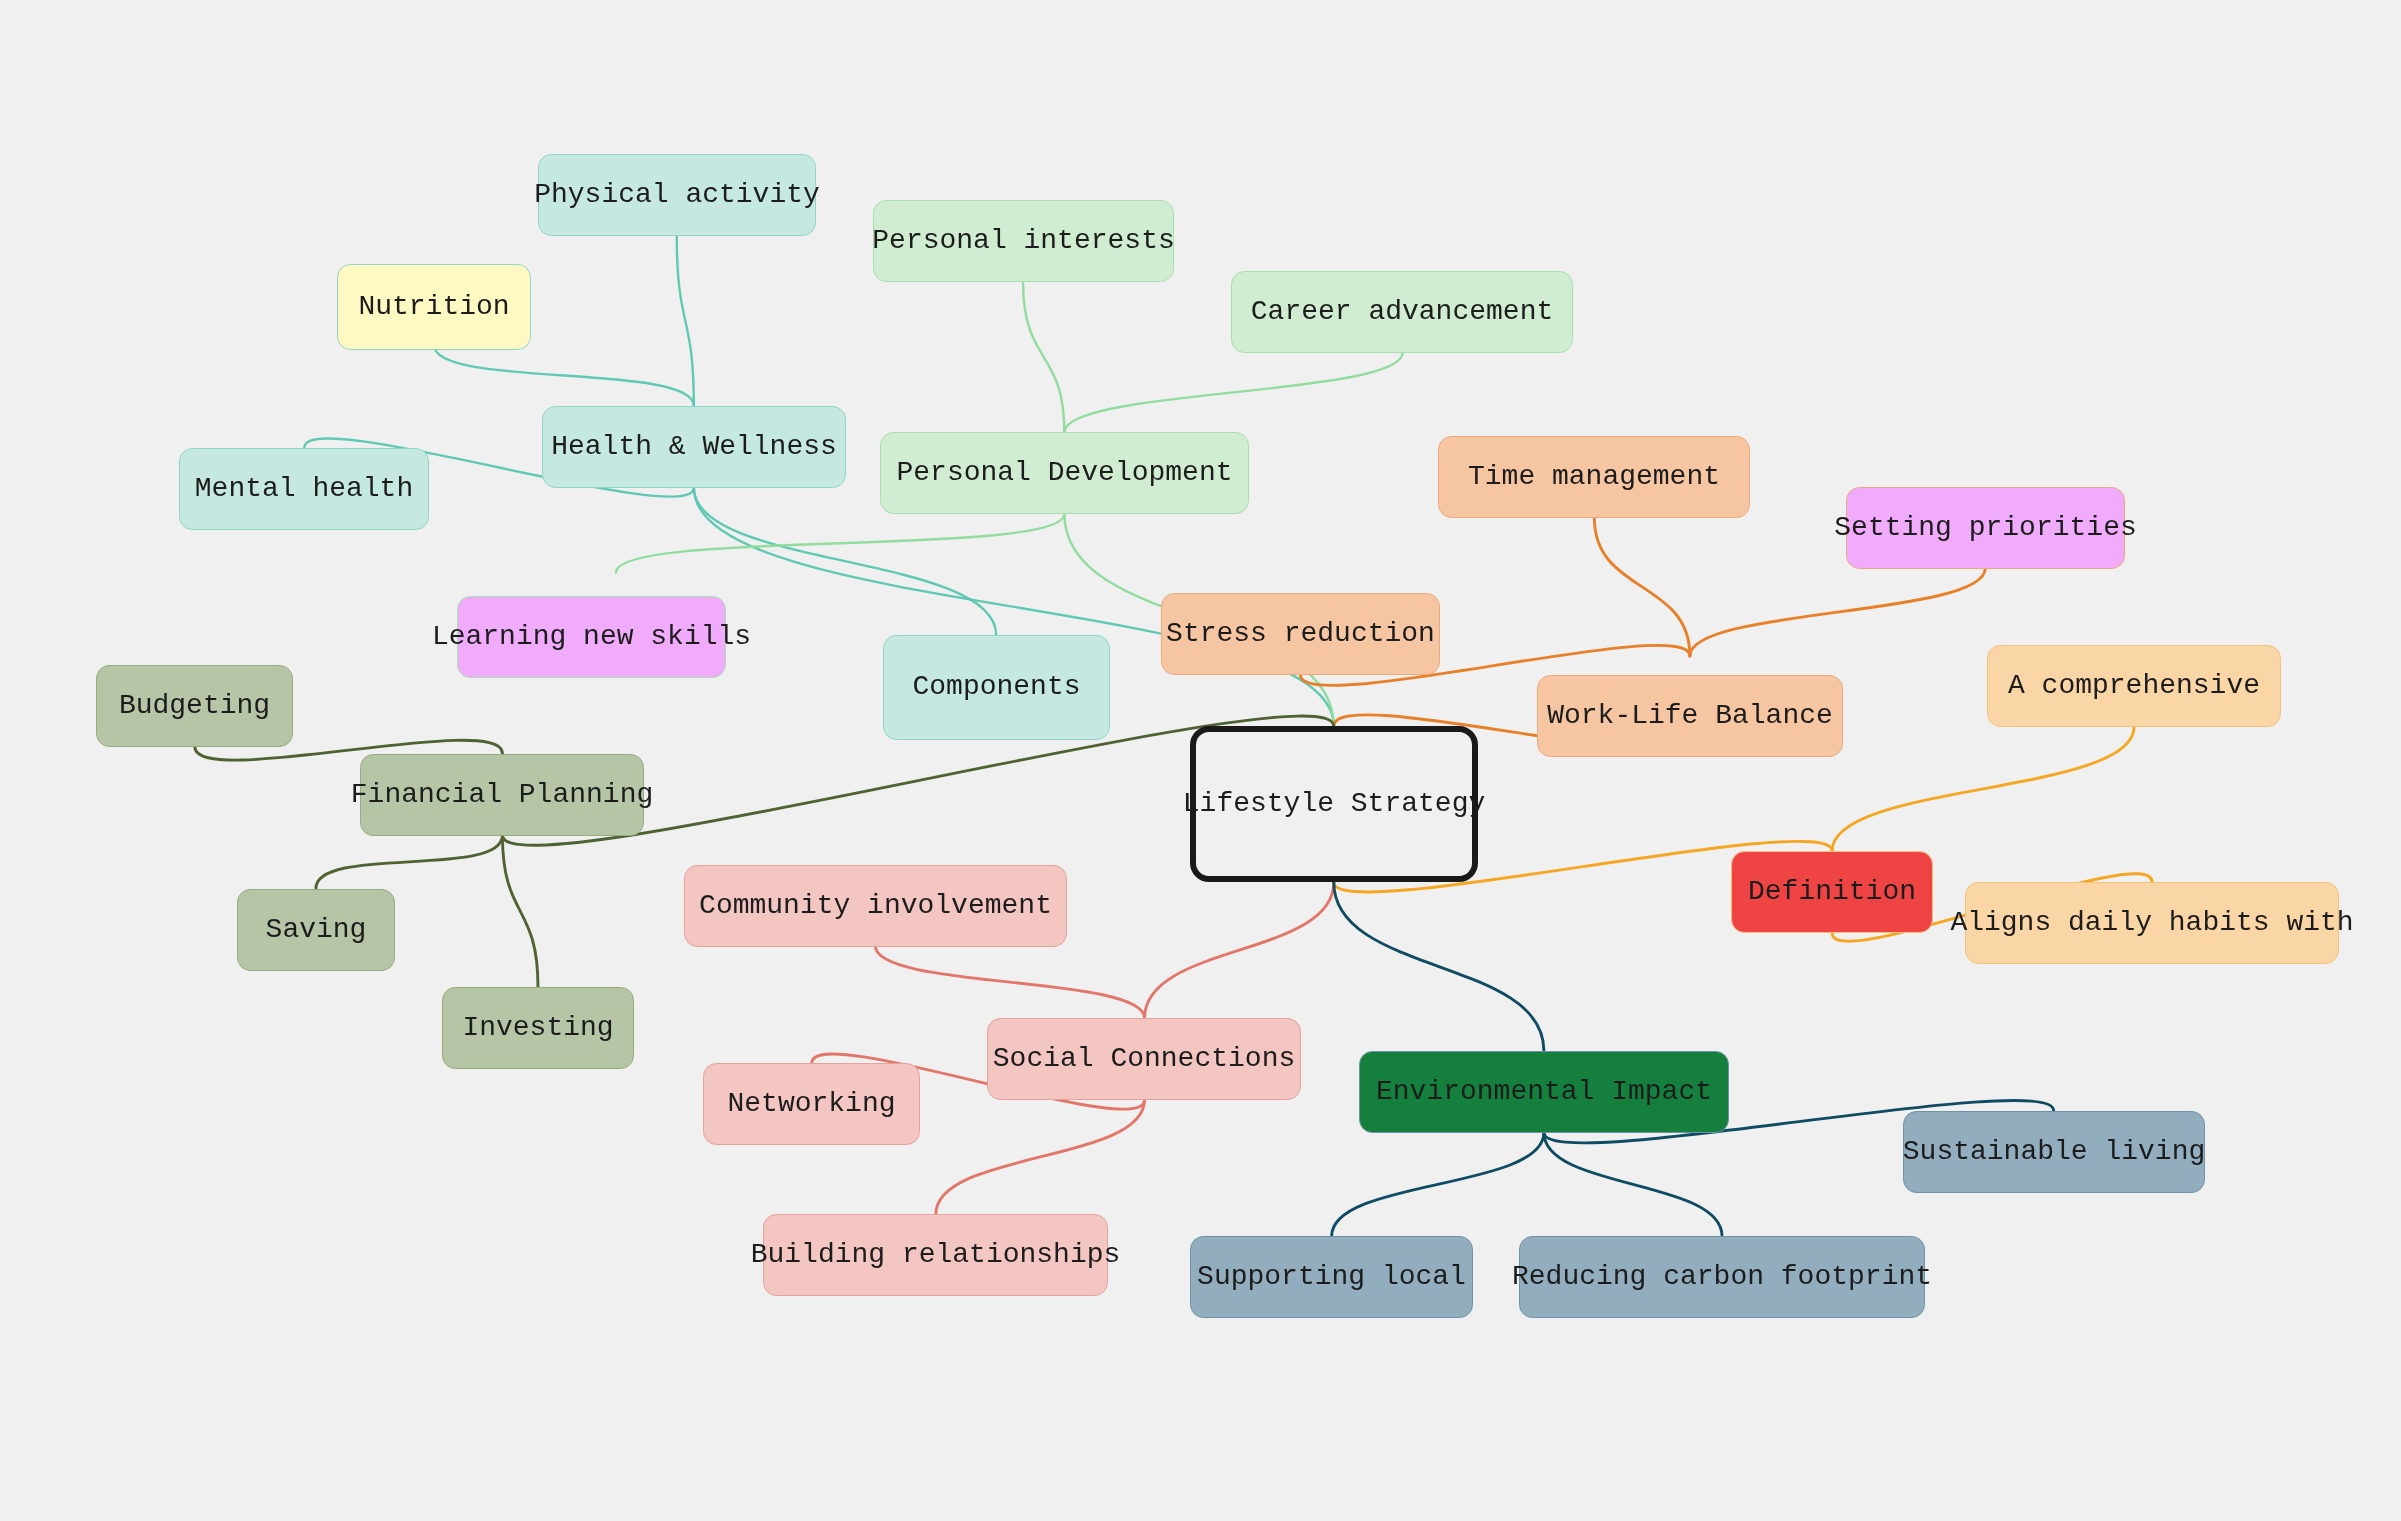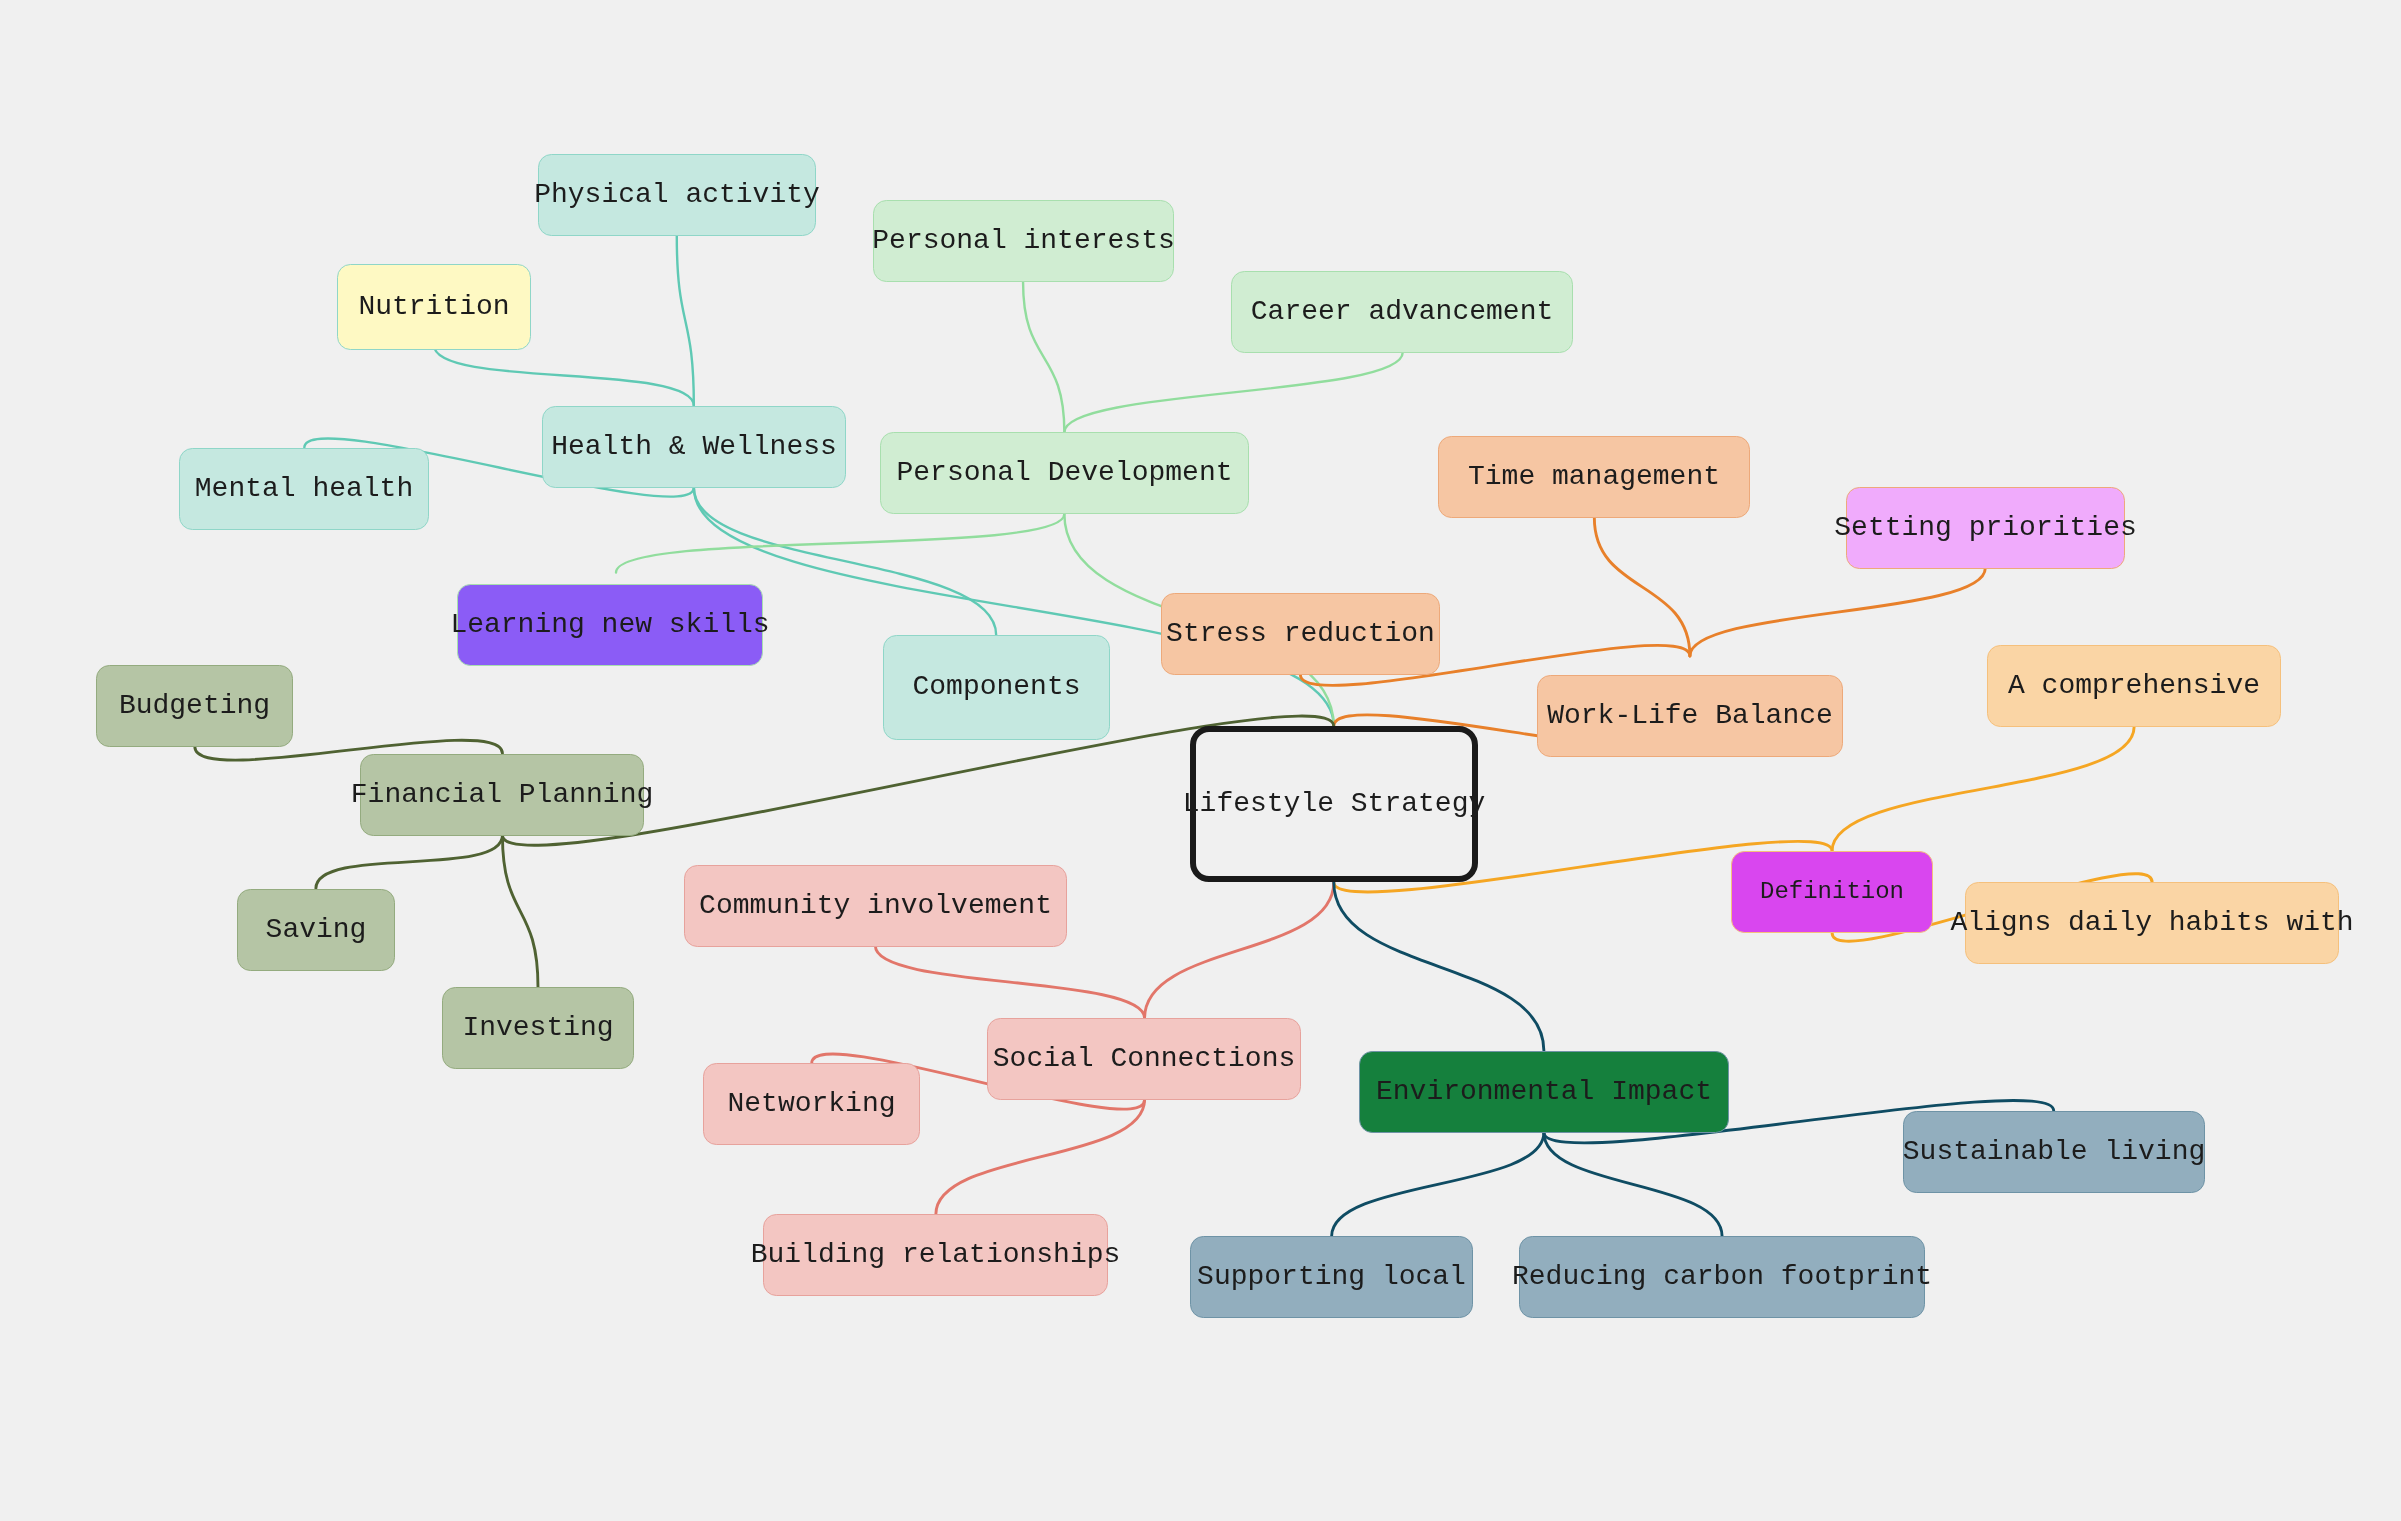--- a/index.html
+++ b/index.html
@@ -101,36 +101,36 @@
       </div>
       <div class="node" style="left: 880px; top: 432px; width: 369px; height: 82px; font-size: 28px; background: rgb(208, 237, 210); border-color: rgb(168, 223, 174);">
         <span>Personal Development</span>
       </div>
       <div class="node" style="left: 873px; top: 200px; width: 301px; height: 82px; font-size: 28px; background: rgb(208, 237, 210); border-color: rgb(168, 223, 174);">
         <span>Personal interests</span>
       </div>
       <div class="node" style="left: 1231px; top: 271px; width: 342px; height: 82px; font-size: 28px; background: rgb(208, 237, 210); border-color: rgb(168, 223, 174);">
         <span>Career advancement</span>
       </div>
-      <div class="node" style="left: 457px; top: 584px; width: 306px; height: 82px; font-size: 28px; background: #8b5cf6; border-color: rgb(168, 223, 174);">
+      <div class="node" style="left: 457px; top: 596px; width: 269px; height: 82px; font-size: 28px; background: #f0abfc; border-color: rgb(168, 223, 174);">
         <span>Learning new skills</span>
       </div>
       <div class="node" style="left: 1537px; top: 675px; width: 306px; height: 82px; font-size: 28px; background: rgb(246, 198, 163); border-color: rgb(237, 169, 122);">
         <span>Work-Life Balance</span>
       </div>
       <div class="node" style="left: 1438px; top: 436px; width: 312px; height: 82px; font-size: 28px; background: rgb(246, 198, 163); border-color: rgb(237, 169, 122);">
         <span>Time management</span>
       </div>
       <div class="node" style="left: 1846px; top: 487px; width: 279px; height: 82px; font-size: 28px; background: #f0abfc; border-color: rgb(237, 169, 122);">
         <span>Setting priorities</span>
       </div>
       <div class="node" style="left: 1161px; top: 593px; width: 279px; height: 82px; font-size: 28px; background: rgb(246, 198, 163); border-color: rgb(237, 169, 122);">
         <span>Stress reduction</span>
       </div>
-      <div class="node" style="left: 1731px; top: 851px; width: 202px; height: 82px; font-size: 24px; background: #d946ef; border-color: rgb(245, 192, 124);">
+      <div class="node" style="left: 1731px; top: 851px; width: 202px; height: 82px; font-size: 28px; background: #ef4444; border-color: rgb(245, 192, 124);">
         <span>Definition</span>
       </div>
       <div class="node" style="left: 1987px; top: 645px; width: 294px; height: 82px; font-size: 28px; background: rgb(250, 213, 165); border-color: rgb(245, 192, 124);">
         <span>A comprehensive</span>
       </div>
       <div class="node" style="left: 1965px; top: 882px; width: 374px; height: 82px; font-size: 28px; background: rgb(250, 213, 165); border-color: rgb(245, 192, 124);">
         <span>Aligns daily habits with</span>
       </div>
       <div class="node" style="left: 360px; top: 754px; width: 284px; height: 82px; font-size: 28px; background: rgb(181, 197, 165); border-color: rgb(148, 171, 127);">
         <span>Financial Planning</span>

